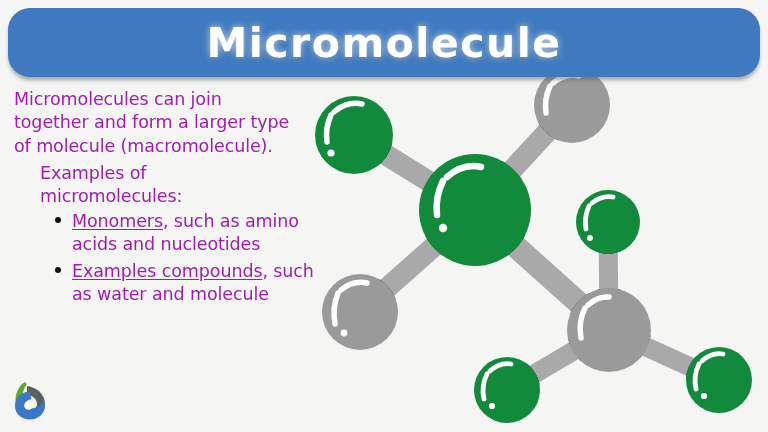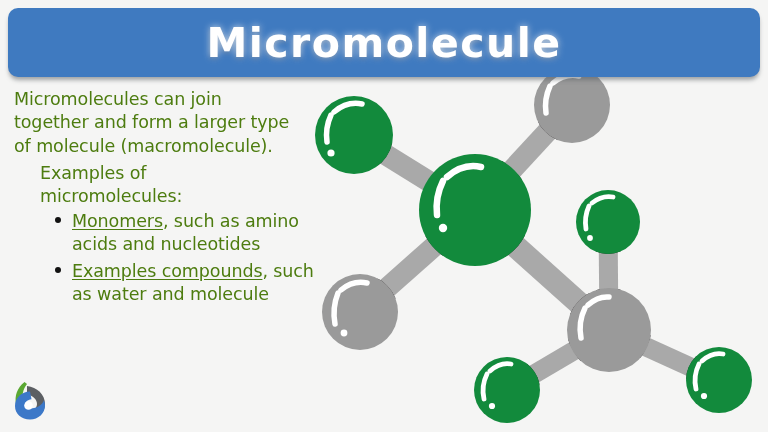--- a/index.html
+++ b/index.html
@@ -17,21 +17,21 @@
   }
 
   
   #title-bar {
     position: absolute;
     left: 8px;
     top: 8px;
     width: 752px;
     height: 69px;
     background: #3f7ac0;
-    border-radius: 10px;
+    border-radius: 22px;
     box-shadow: 0 4px 4px -1px rgba(90,95,100,0.55);
     display: flex;
     align-items: center;
     justify-content: center;
     z-index: 5;
   }
   #title-text {
     color: #ffffff;
     font-family: "DejaVu Sans", sans-serif;
     font-size: 41px;
@@ -42,21 +42,21 @@
     white-space: nowrap;
   }
 
   
   #text-col {
     position: absolute;
     left: 0;
     top: 88px;
     width: 318px;
     z-index: 6;
-    color: #4d7c0f;
+    color: #a21caf;
     font-family: "DejaVu Sans", sans-serif;
   }
   #intro {
     margin: 0 0 0 14px;
     font-size: 17.5px;
     line-height: 1.33;
     width: 286px;
     letter-spacing: -0.1px;
   }
   #examples-head {

